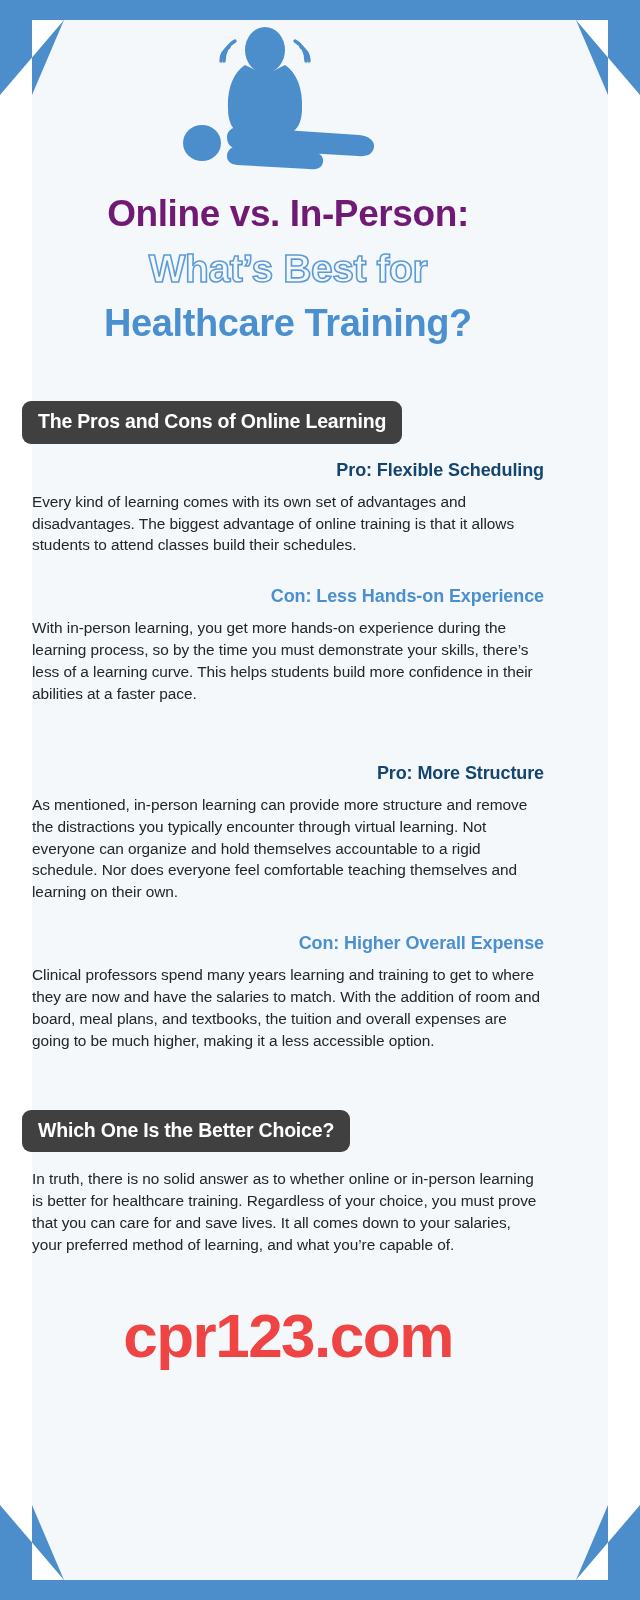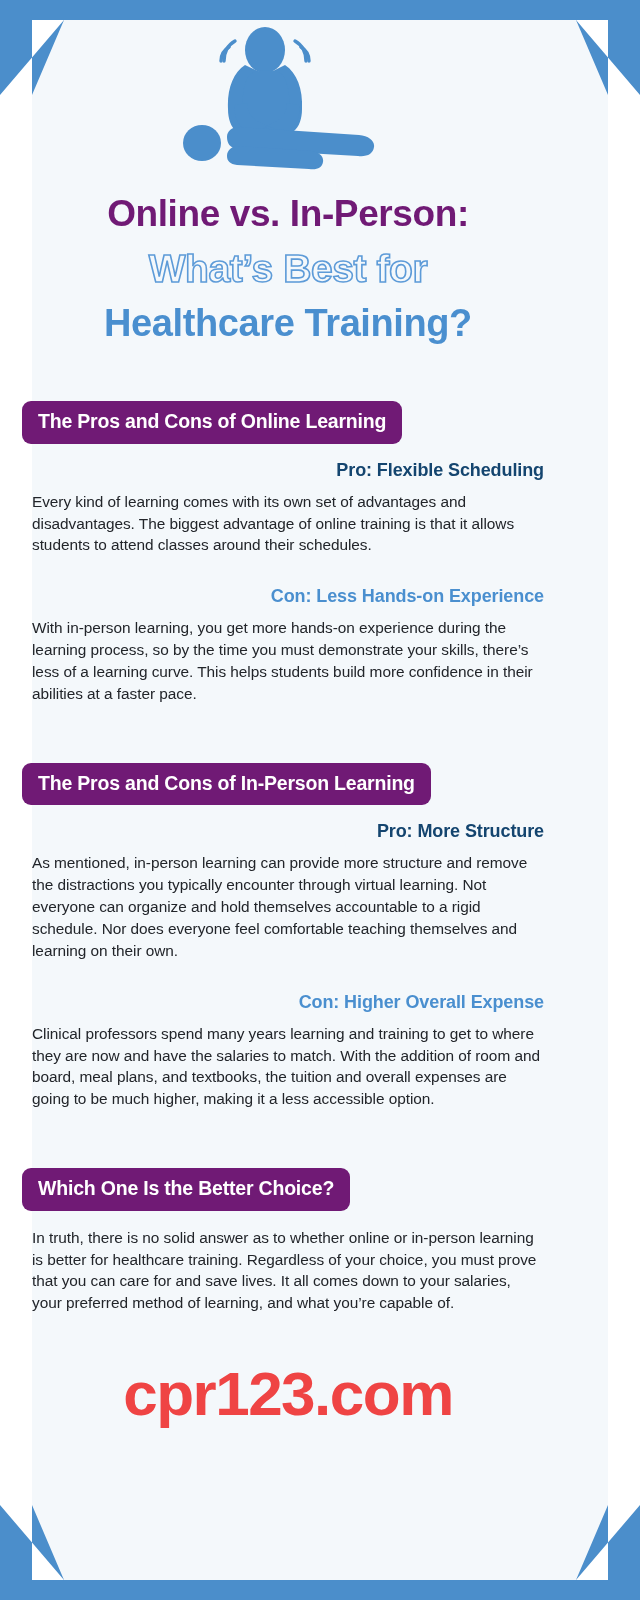--- a/index.html
+++ b/index.html
@@ -75,21 +75,21 @@
     font-size: 39px;
   }
   .title-blue { color: #4a8fcf; font-size: 38px; }
 
   
   .section {
     padding: 0 32px;
   }
   .pill {
     display: inline-block;
-    background: #701a75;
+    background: #404040;
     color: #ffffff;
     font-weight: bold;
     font-size: 19.5px;
     letter-spacing: -0.2px;
     line-height: 1;
     padding: 11px 16px 12px 16px;
     border-radius: 9px;
     margin: 0;
     white-space: nowrap;
   }
@@ -200,34 +200,31 @@
     </div>
 
     <div class="gap-md"></div>
 
     <div class="pill-wrap">
       <span class="pill">The Pros and Cons of Online Learning</span>
     </div>
     <div class="section">
       <div>
         <div class="sub sub-pro">Pro: Flexible Scheduling</div>
-        <p class="body-text">Every kind of learning comes with its own set of advantages and disadvantages. The biggest advantage of online training is that it allows students to attend classes around their schedules.</p>
+        <p class="body-text">Every kind of learning comes with its own set of advantages and disadvantages. The biggest advantage of online training is that it allows students to attend classes build their schedules.</p>
       </div>
       <div class="gap-sm"></div>
       <div>
         <div class="sub sub-con">Con: Less Hands-on Experience</div>
         <p class="body-text">With in-person learning, you get more hands-on experience during the learning process, so by the time you must demonstrate your skills, there’s less of a learning curve. This helps students build more confidence in their abilities at a faster pace.</p>
       </div>
     </div>
 
     <div class="gap-lg"></div>
 
-    <div class="pill-wrap">
-      <span class="pill">The Pros and Cons of In-Person Learning</span>
-    </div>
     <div class="section">
       <div>
         <div class="sub sub-pro">Pro: More Structure</div>
         <p class="body-text">As mentioned, in-person learning can provide more structure and remove the distractions you typically encounter through virtual learning. Not everyone can organize and hold themselves accountable to a rigid schedule. Nor does everyone feel comfortable teaching themselves and learning on their own.</p>
       </div>
       <div class="gap-sm"></div>
       <div>
         <div class="sub sub-con">Con: Higher Overall Expense</div>
         <p class="body-text">Clinical professors spend many years learning and training to get to where they are now and have the salaries to match. With the addition of room and board, meal plans, and textbooks, the tuition and overall expenses are going to be much higher, making it a less accessible option.</p>
       </div>

